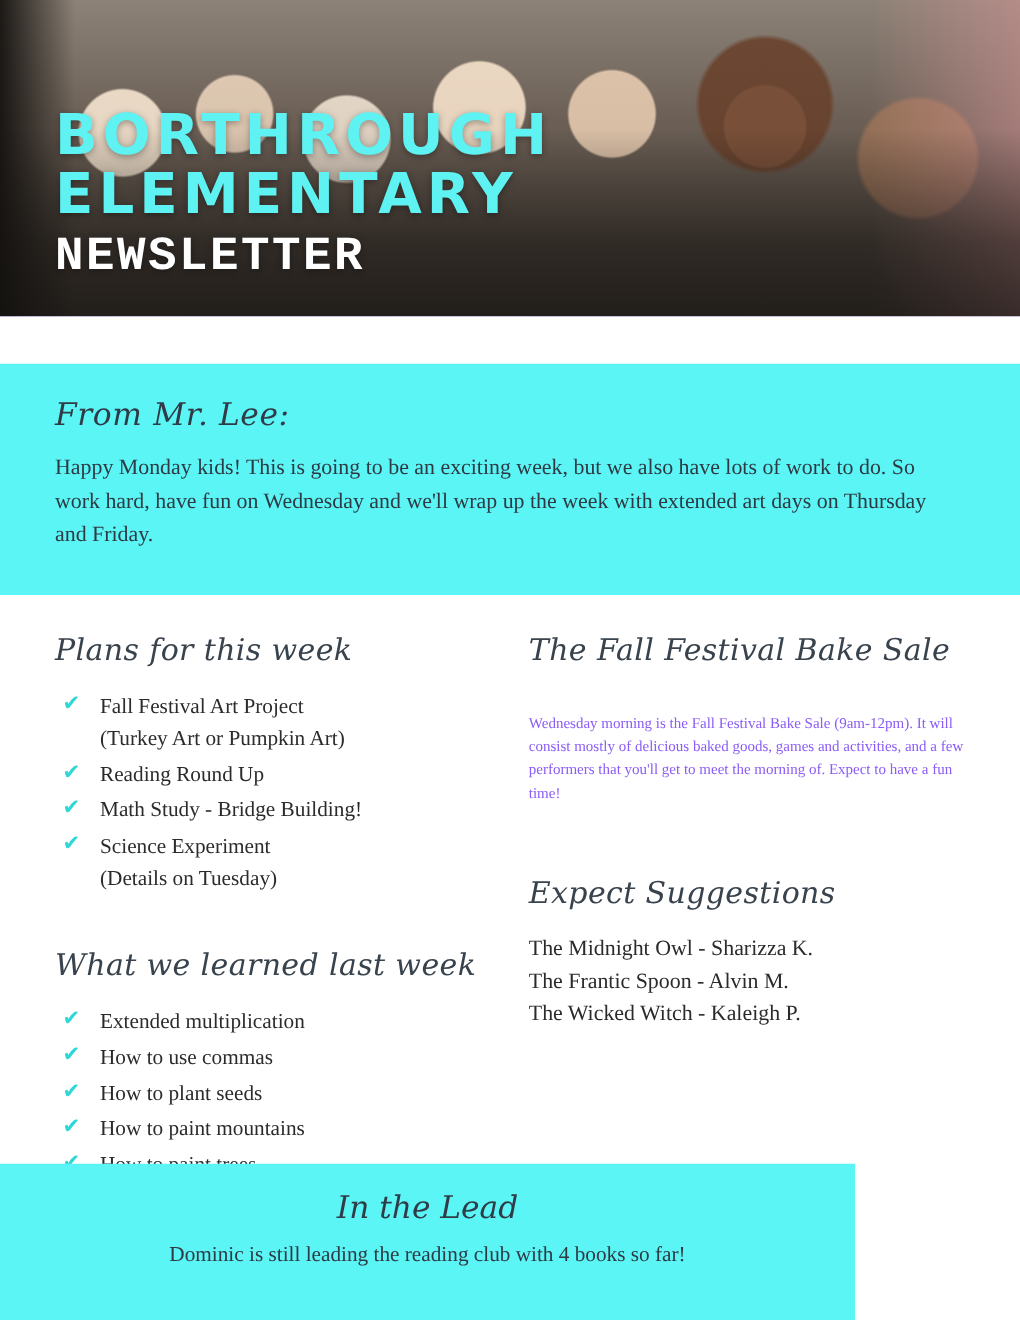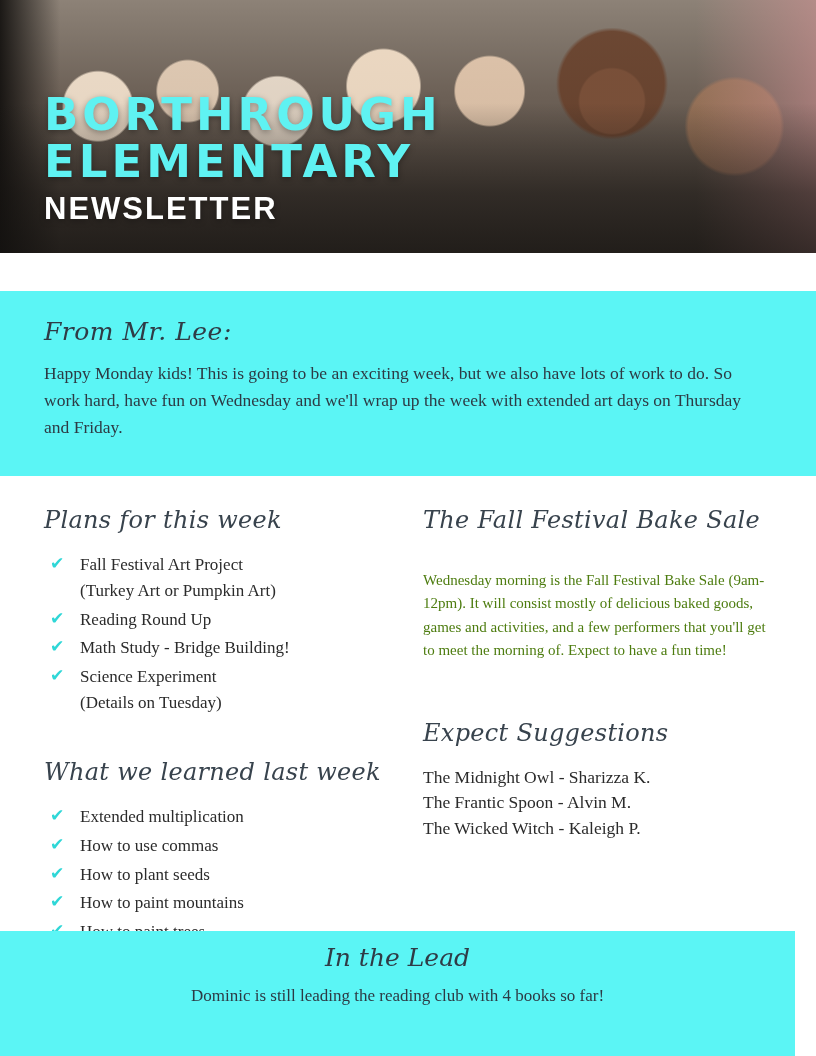--- a/index.html
+++ b/index.html
@@ -67,23 +67,23 @@
   .hero-title {
     font-family: "DejaVu Sans", sans-serif;
     font-weight: 700;
     font-size: 45px;
     letter-spacing: 4px;
     color: #5ff2f2;
     line-height: 1.05;
     text-shadow: 0 2px 6px rgba(0,0,0,0.35);
   }
   .hero-subtitle {
-    font-family: Liberation Sans, sans-serif;
+    font-family: Liberation Mono, monospace;
     font-weight: 700;
-    font-size: 31px;
+    font-size: 38px;
     letter-spacing: 2px;
     color: #ffffff;
     margin-top: 6px;
     text-shadow: 0 2px 6px rgba(0,0,0,0.35);
   }
 
   
   .letter-band {
     background: #5bf5f5;
     padding: 26px 72px 30px 44px;
@@ -141,40 +141,40 @@
     top: 3px;
     width: 17px;
     height: 17px;
     color: #2fd7d7;
     font-size: 17px;
     font-family: "DejaVu Sans", sans-serif;
     font-weight: 700;
     line-height: 1;
   }
   .para {
-    font-size: 15px;
+    font-size: 12px;
     line-height: 1.56;
-    color: #4d7c0f;
+    color: #8b5cf6;
     margin-top: 35px;
   }
   .reading-line {
     font-size: 17.5px;
     line-height: 1.48;
     color: #2b2b2b;
   }
 
   
   .footer {
     position: absolute;
     left: 0; bottom: 0;
-    width: 795px;
+    width: 684px;
     height: 125px;
     background: #5bf5f5;
     text-align: center;
-    padding-top: 12px;
+    padding-top: 20px;
   }
   .footer-head {
     font-family: "DejaVu Serif", serif;
     font-style: italic;
     font-size: 25px;
     color: #2f3b46;
   }
   .footer-text {
     margin-top: 14px;
     font-size: 17px;

